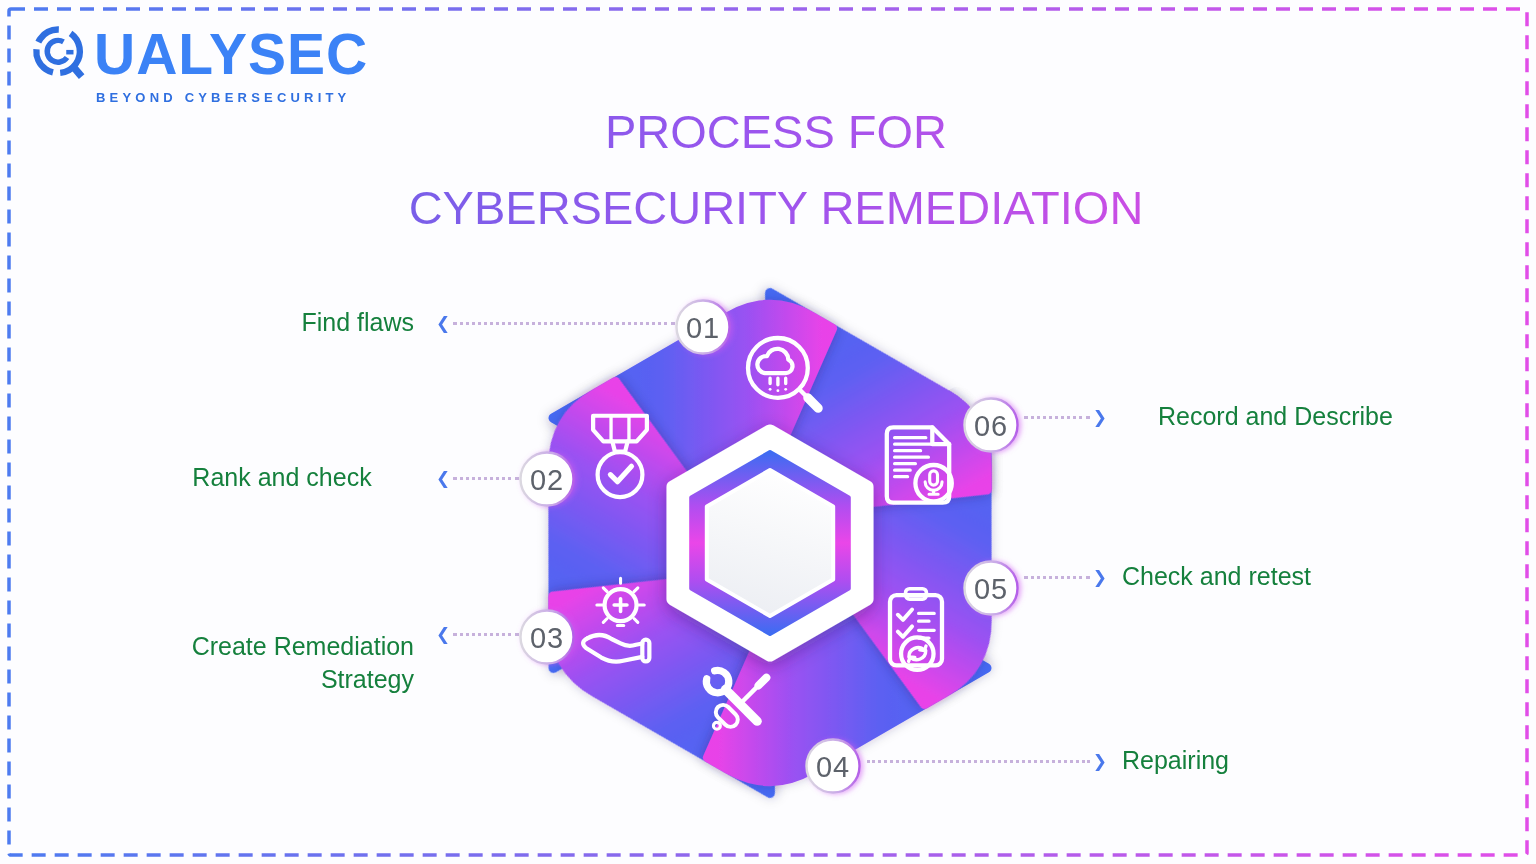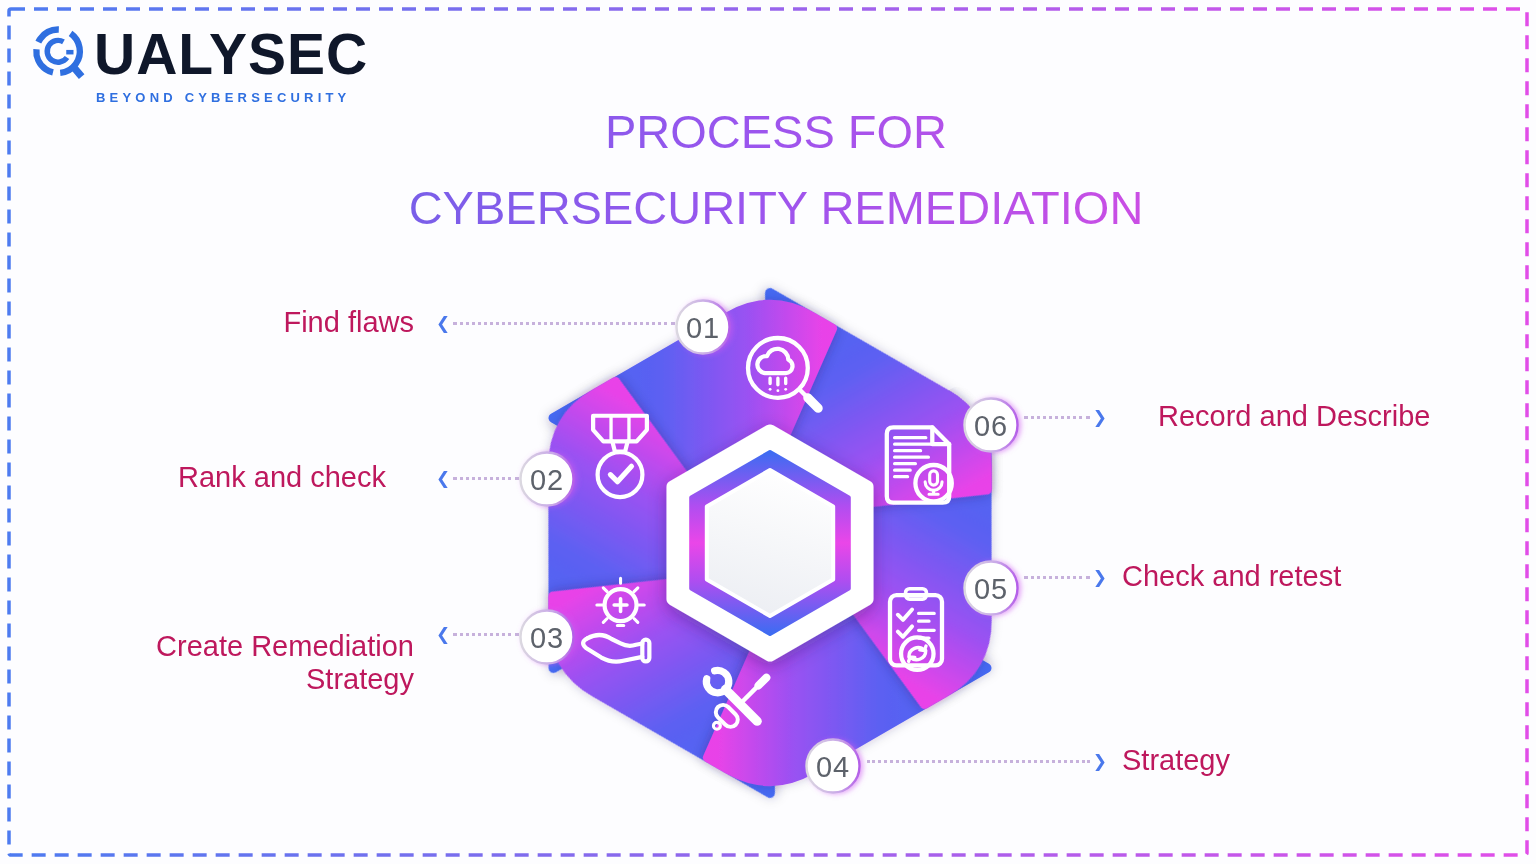--- a/index.html
+++ b/index.html
@@ -6,35 +6,35 @@
   body{
     width:1536px;height:864px;position:relative;overflow:hidden;
     background:#fdfdff;font-family:"Liberation Sans",sans-serif;
   }
   
   #page-border{position:absolute;left:0;top:0;pointer-events:none;}
   
   #logo{position:absolute;left:30px;top:24px;}
   #logo .row{display:flex;align-items:center;gap:6px;}
   #logo .brand-rest{
-    font-size:57px;font-weight:bold;color:#0f172a;letter-spacing:1px;line-height:1;
+    font-size:57px;font-weight:bold;color:#3b82f6;letter-spacing:1px;line-height:1;
   }
   #logo .tagline{
     margin-left:66px;margin-top:6px;font-size:13px;font-weight:bold;
     letter-spacing:4.2px;color:#2f6fe0;
   }
   
   #title{
     position:absolute;left:8px;top:94px;width:100%;text-align:center;
     font-weight:normal;font-size:47px;line-height:76px;letter-spacing:0px;
     background:linear-gradient(90deg,#5b67e4 6%,#9a55ee 48%,#f048dd 94%);
     -webkit-background-clip:text;background-clip:text;color:transparent;
   }
   
-  .lbl{position:absolute;font-size:29px;color:#be185d;line-height:33px;}
+  .lbl{position:absolute;font-size:25px;color:#15803d;line-height:33px;}
   .lbl.right-al{text-align:right;}
   #lbl-find   {left:150px;top:306px;width:264px;}
   #lbl-rank   {left:150px;top:461px;width:264px;text-align:center;}
   #lbl-create {left:120px;top:630px;width:294px;}
   #lbl-record {left:1158px;top:400px;width:340px;}
   #lbl-retest {left:1122px;top:560px;width:340px;}
   #lbl-repair {left:1122px;top:744px;width:340px;}
   
   .arrow{position:absolute;display:flex;align-items:center;height:22px;}
   .arrow .dots{flex:1;border-top:3px dotted #c7b1dc;margin:0 3px;}
@@ -227,21 +227,21 @@
       <text class="badge-num" text-anchor="middle" y="10.5">06</text>
     </g>
   </g>
 </svg>
 
 <div id="lbl-find" class="lbl right-al">Find flaws</div>
 <div id="lbl-rank" class="lbl right-al">Rank and check</div>
 <div id="lbl-create" class="lbl right-al">Create Remediation Strategy</div>
 <div id="lbl-record" class="lbl">Record and Describe</div>
 <div id="lbl-retest" class="lbl">Check and retest</div>
-<div id="lbl-repair" class="lbl">Strategy</div>
+<div id="lbl-repair" class="lbl">Repairing</div>
 
 <div id="arr-find" class="arrow">
   <span class="head">❮</span>
     <span class="dots"></span>
 </div>
 <div id="arr-rank" class="arrow">
   <span class="head">❮</span>
     <span class="dots"></span>
 </div>
 <div id="arr-create" class="arrow">

